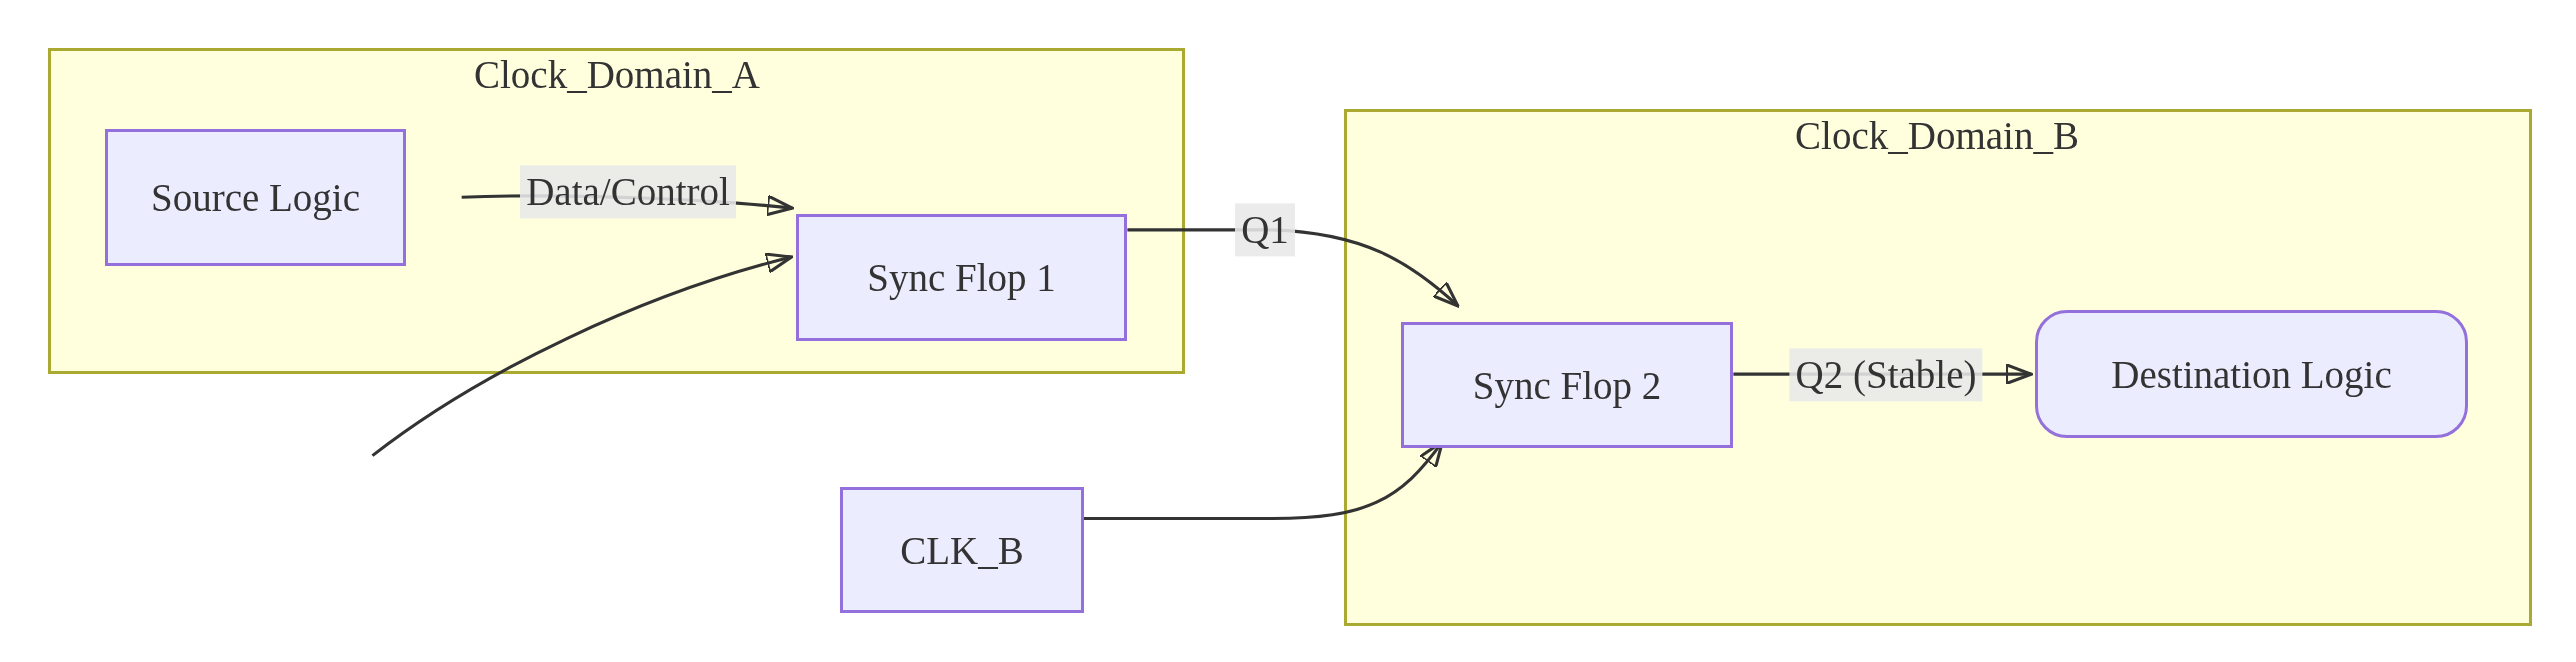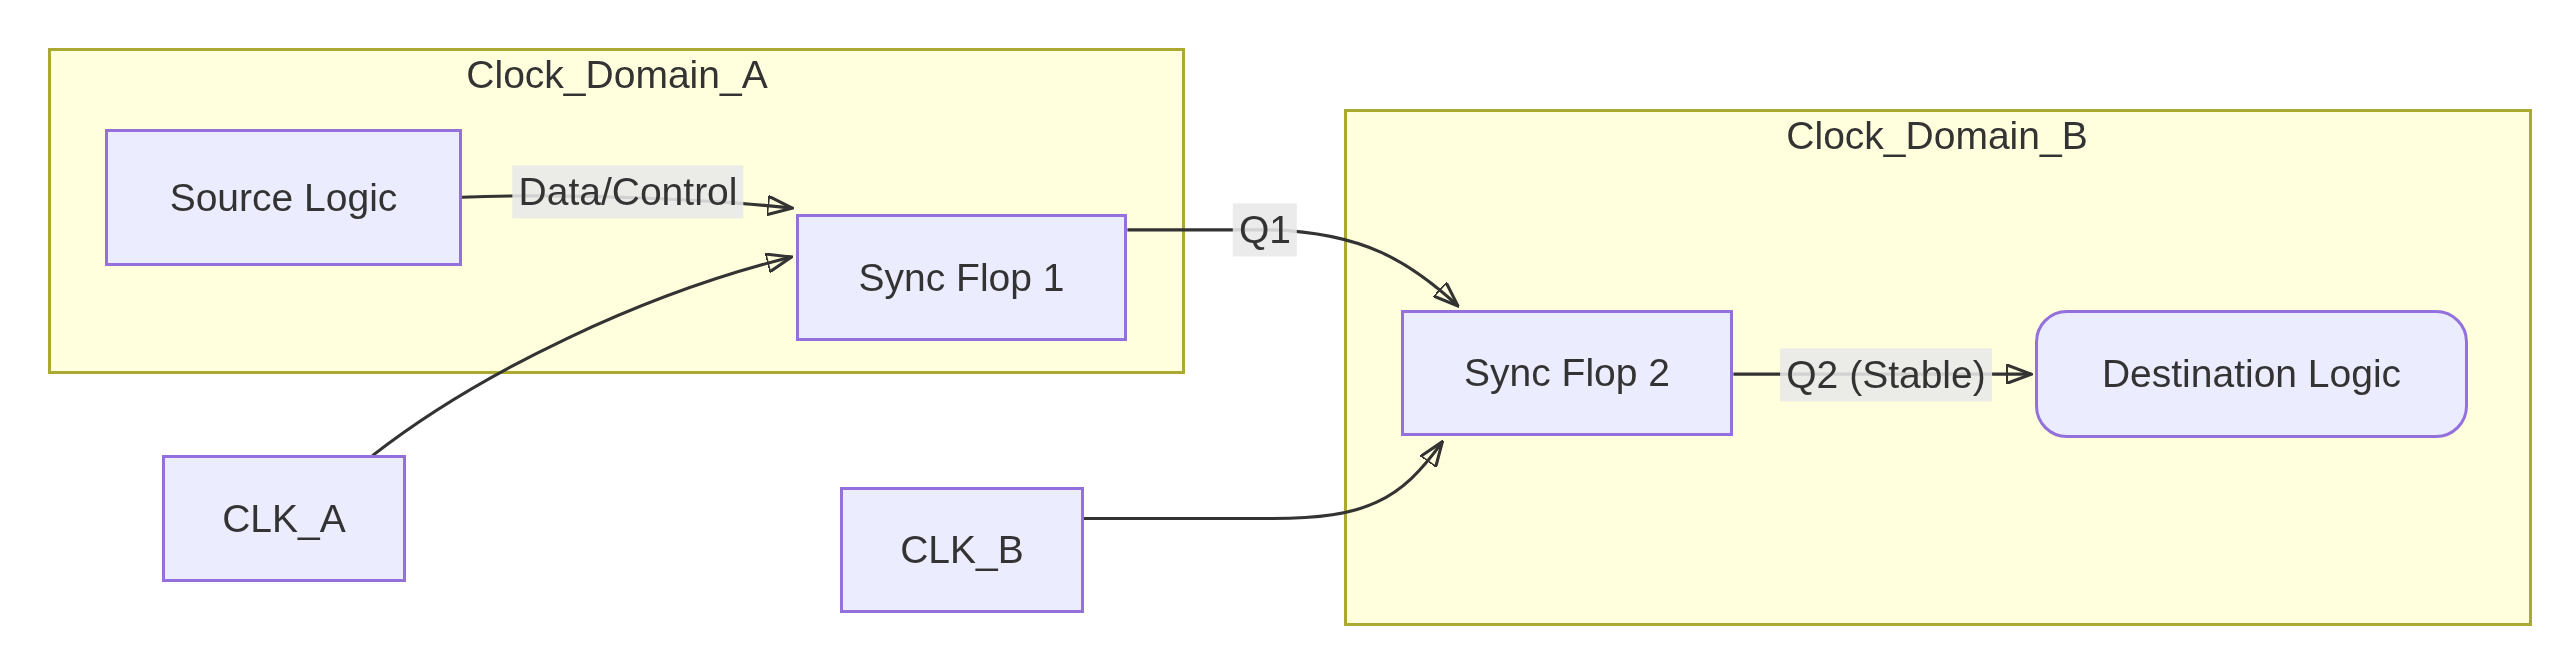--- a/index.html
+++ b/index.html
@@ -6,21 +6,21 @@
     --cluster-fill:#ffffde; --cluster-border:#aaaa33;
     --node-fill:#ececff;    --node-border:#9370db;
     --edge-stroke:#333333;  --label-bg:#e8e8e8;
     --text:#333333;         --background:#ffffff;
   }
   html,body{margin:0;padding:0;}
   body{background:var(--background);}
   .canvas{
     position:relative; width:2576px; height:663px; overflow:hidden;
     background:var(--background);
-    font-family:Liberation Sans, sans-serif;
+    font-family:Liberation Serif, serif;
     color:var(--text);
   }
   .cluster{
     position:absolute; box-sizing:border-box;
     background:var(--cluster-fill);
     border:3.1px solid var(--cluster-border);
     z-index:1;
   }
   .cluster-title{
     position:absolute; transform:translateX(-50%);
@@ -41,23 +41,23 @@
     border:3.1px solid var(--node-border);
     display:flex; align-items:center; justify-content:center;
     font-size:39px; white-space:nowrap; color:var(--text);
     z-index:5;
   }
   
   #cluster-a{left:48px;  top:48px;  width:1137px; height:326px;}
   #cluster-b{left:1344px;top:109px; width:1188px; height:517px;}
   #cluster-a-title{left:617px;  top:54px;}
   #cluster-b-title{left:1937px; top:115px;}
-  #node-source{left:105px;  top:129px; width:357px; height:137px;}
+  #node-source{left:105px;  top:129px; width:301px; height:137px;}
   #node-sf1{   left:796px; top:166px; width:331px; height:127px;margin-top:48px;}
-  #node-sf2{   left:1401px; top:310px; width:332px; height:126px;}
+  #node-sf2{   left:1401px; top:322px; width:332px; height:126px;}
   #node-dest{  left:2035px; top:310px; width:433px; height:128px;border-radius:32px;}
   #node-clka{  left:162px;  top:455px; width:244px; height:127px;}
   #node-clkb{  left:840px; top:455px; width:244px; height:126px;margin-top:32px;}
   #edge-label-datacontrol{left:628px;  top:192px;}
   #edge-label-q1{         left:1265px; top:230px;}
   #edge-label-q2{         left:1886px; top:375px;}
 </style>
 </head>
 <body>
 
@@ -90,21 +90,18 @@
   </div>
   <div class="node" id="node-sf1">
     <span>Sync Flop 1</span>
   </div>
   <div class="node" id="node-sf2">
     <span>Sync Flop 2</span>
   </div>
   <div class="node" id="node-dest">
     <span>Destination Logic</span>
   </div>
-  <div class="node" id="node-clka">
-    <span>CLK_A</span>
-  </div>
   <div class="node" id="node-clkb">
     <span>CLK_B</span>
   </div>
 
 </div>
 
 
 </body></html>

